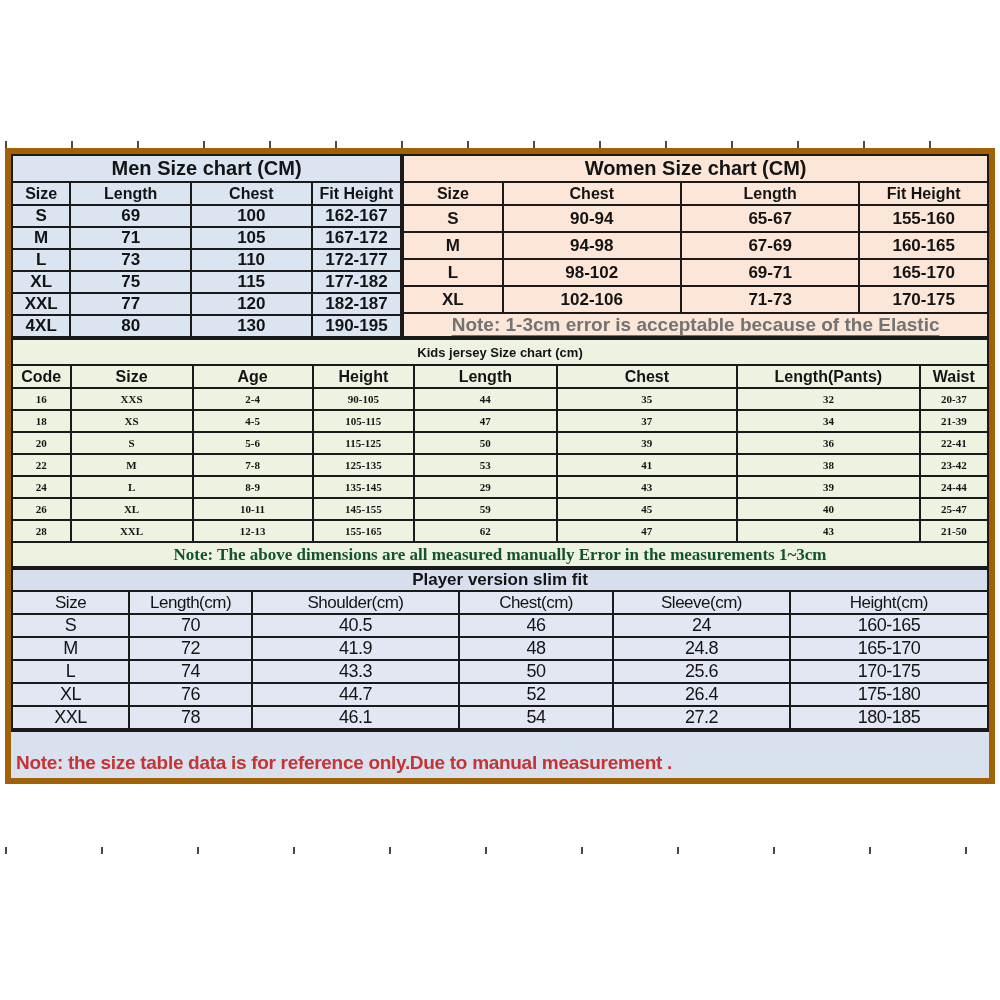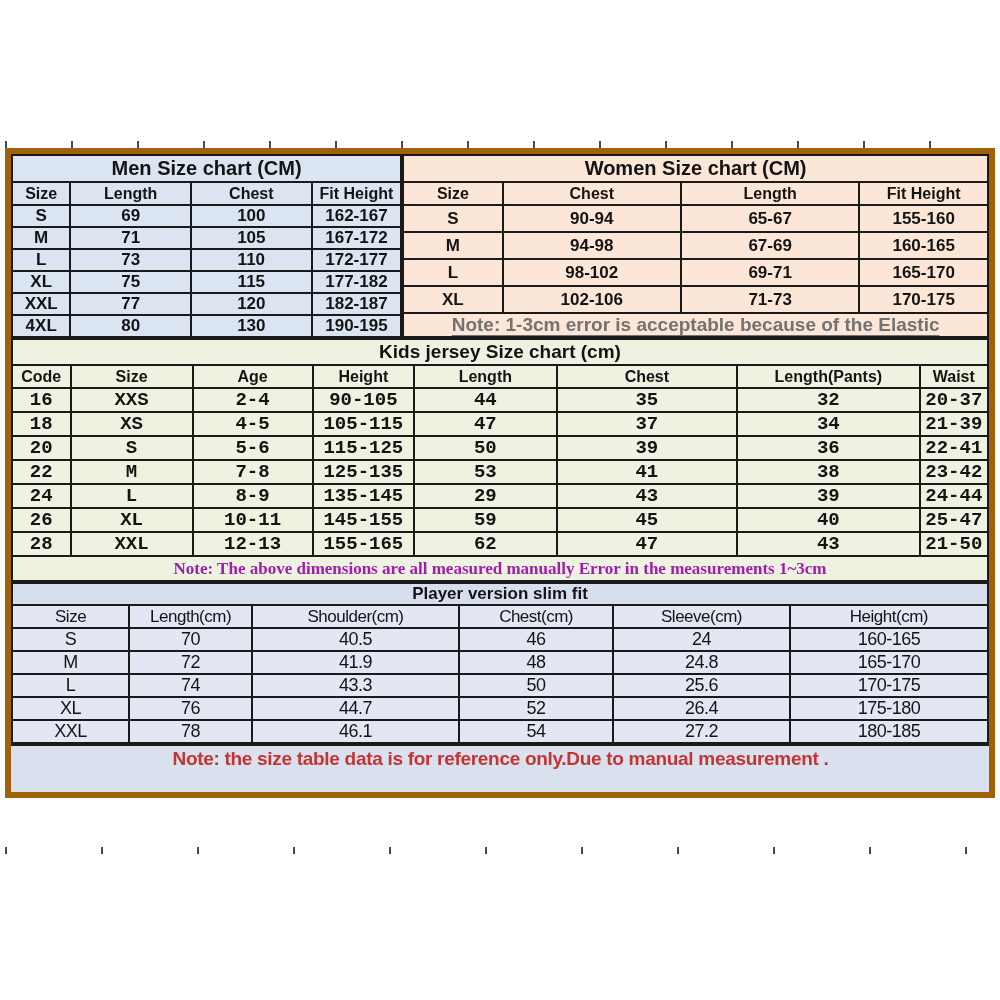--- a/index.html
+++ b/index.html
@@ -38,41 +38,41 @@
   .men col.c1{width:15%} .men col.c2{width:31%} .men col.c3{width:31%} .men col.c4{width:23%}
   .women col.c1{width:17%} .women col.c2{width:30.5%} .women col.c3{width:30.5%} .women col.c4{width:22%}
 
   .women .note-cell { height:auto; }
   .women .note-text {
     font-size:19px; font-weight:700; color:#737373;
     text-decoration:underline; text-decoration-thickness:2px; text-underline-offset:4px;
   }
 
   
-  .kids .title-cell { height:26px; font-size:19px; }
+  .kids .title-cell { height:26px; font-size:13px; }
   .kids th, .kids td { background:#edf2e1; }
   .kids .cols th { height:23px; font-size:16px; font-weight:700; }
-  .kids td { height:22px; font-family:Liberation Mono, monospace; font-size:19px; font-weight:700; }
+  .kids td { height:22px; font-family:Liberation Serif, serif; font-size:11px; font-weight:700; }
   .kids col.c1{width:6%} .kids col.c2{width:12.5%} .kids col.c3{width:12.3%} .kids col.c4{width:10.4%}
   .kids col.c5{width:14.6%} .kids col.c6{width:18.5%} .kids col.c7{width:18.7%} .kids col.c8{width:7%}
-  .kids .note-cell { height:25px; font-family:"Liberation Serif", serif; font-size:17px; font-weight:700; color:#a21caf; }
+  .kids .note-cell { height:25px; font-family:"Liberation Serif", serif; font-size:17px; font-weight:700; color:#14532d; }
 
   
   .player .title-cell { height:22px; font-size:17px; background:#d7dfee; }
   .player th, .player td { background:#e2e7f3; }
   .player .cols th { height:23px; font-size:17px; font-weight:400; letter-spacing:-0.5px; }
   .player td { height:22px; font-size:18px; font-weight:400; letter-spacing:-0.5px; }
   .player col.c1{width:12%} .player col.c2{width:12.6%} .player col.c3{width:21.2%}
   .player col.c4{width:15.8%} .player col.c5{width:18.1%} .player col.c6{width:20.3%}
 
   
   .footer-note {
     background:#d9e0ee; border-top:2px solid #1a1a1a;
     min-height:48px; padding:2px 4px 3px 5px;
-    display:flex; flex-direction:row; justify-content:center;
+    display:flex; flex-direction:column; justify-content:flex-end;
   }
   .footer-note div {
     color:#c43434; font-weight:700; font-size:19px; line-height:1.2;
     letter-spacing:-0.3px; text-align:left;
   }
 </style>
 </head>
 <body>
 
 <div class="canvas">

